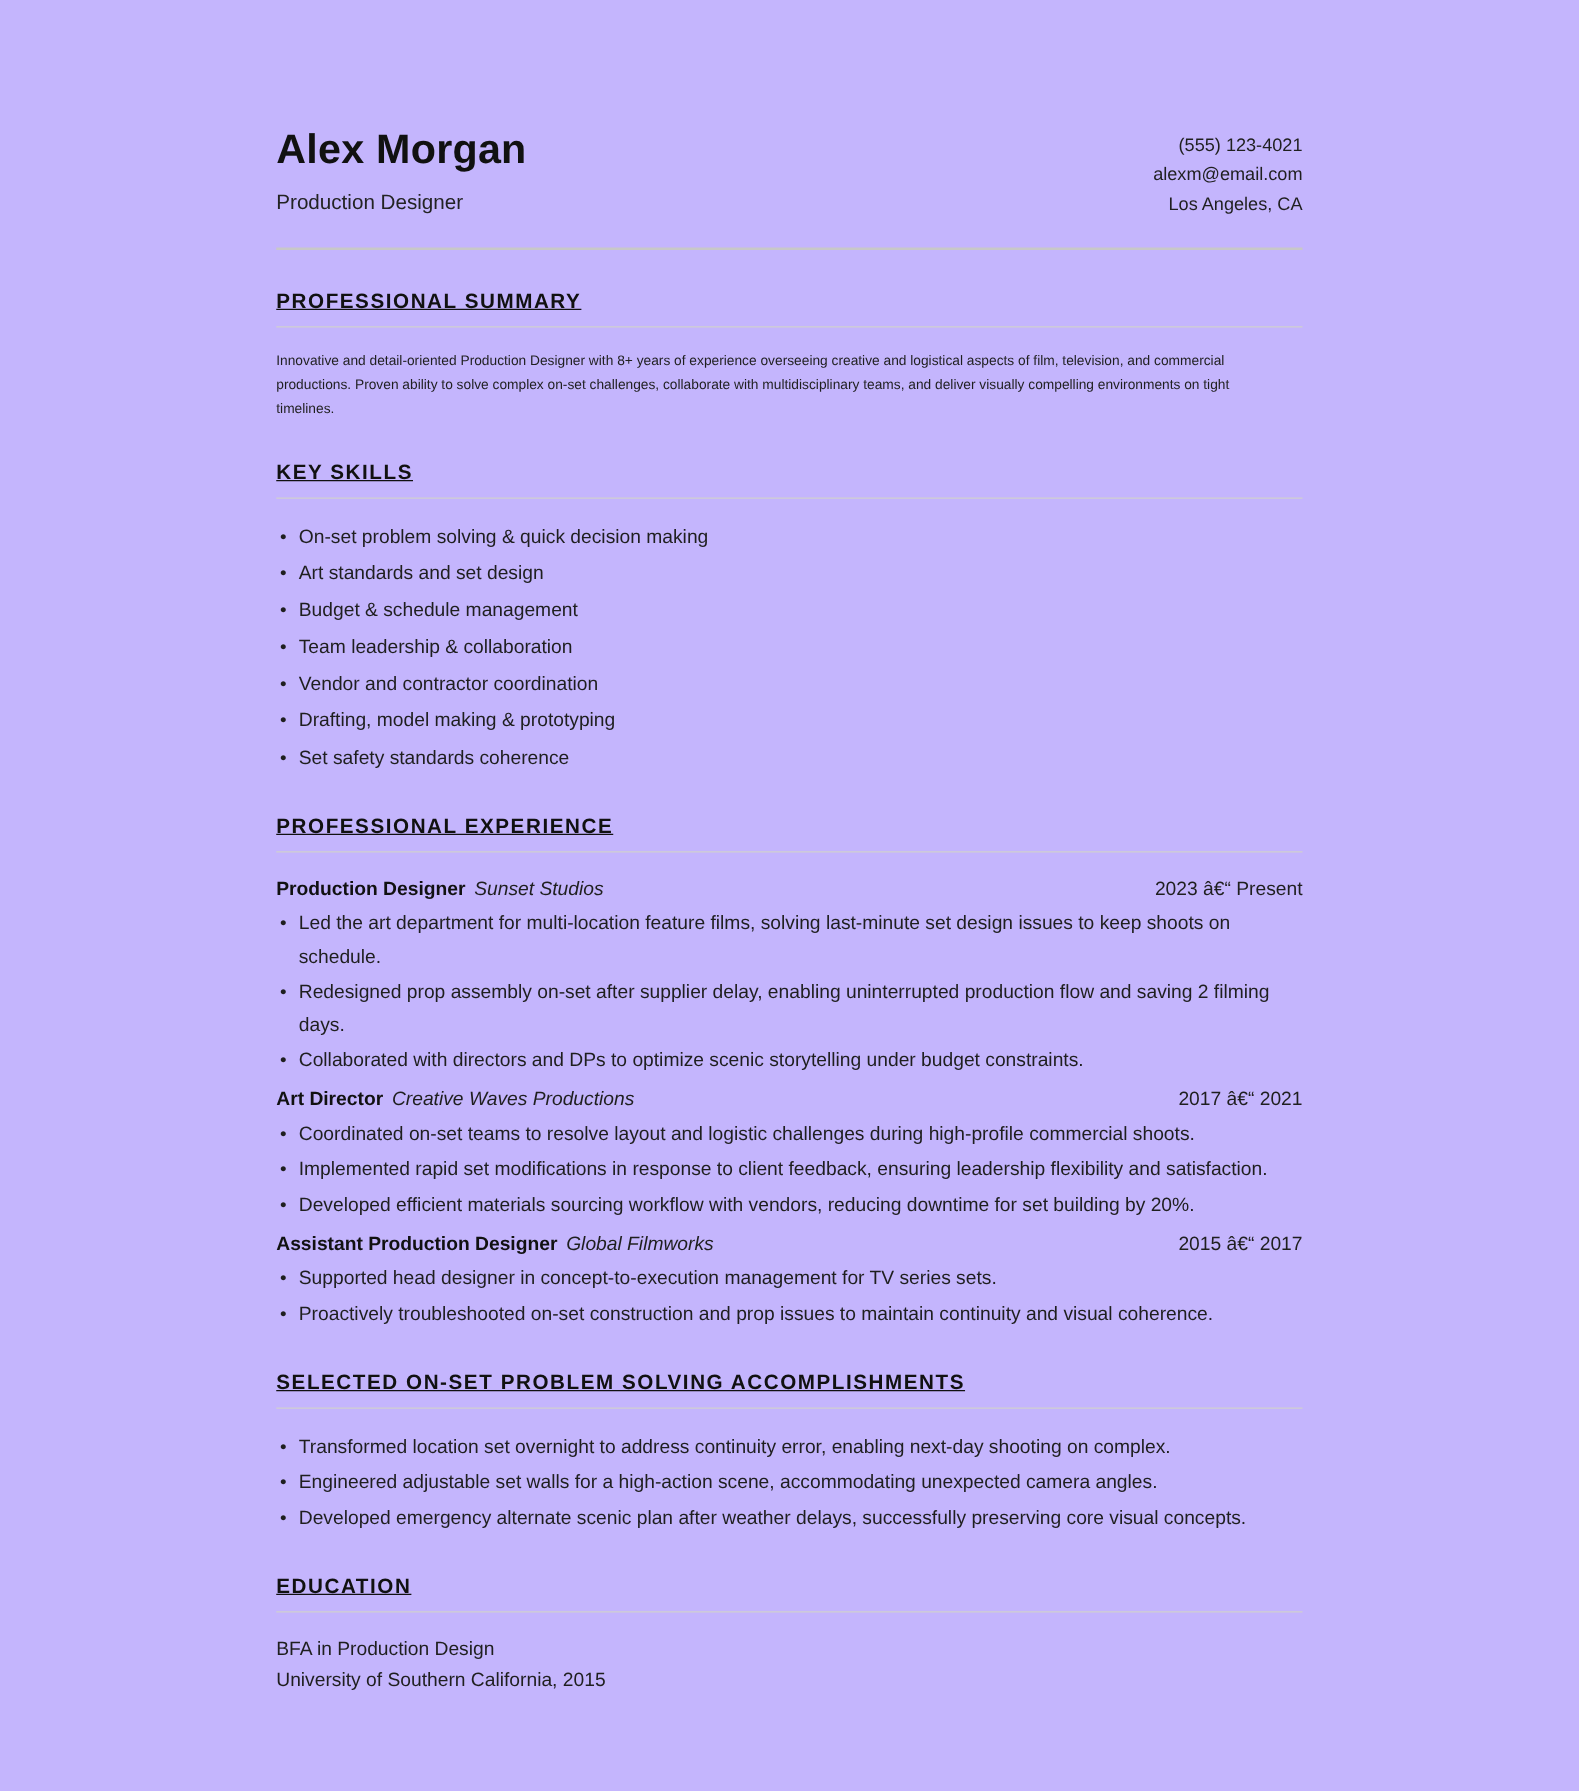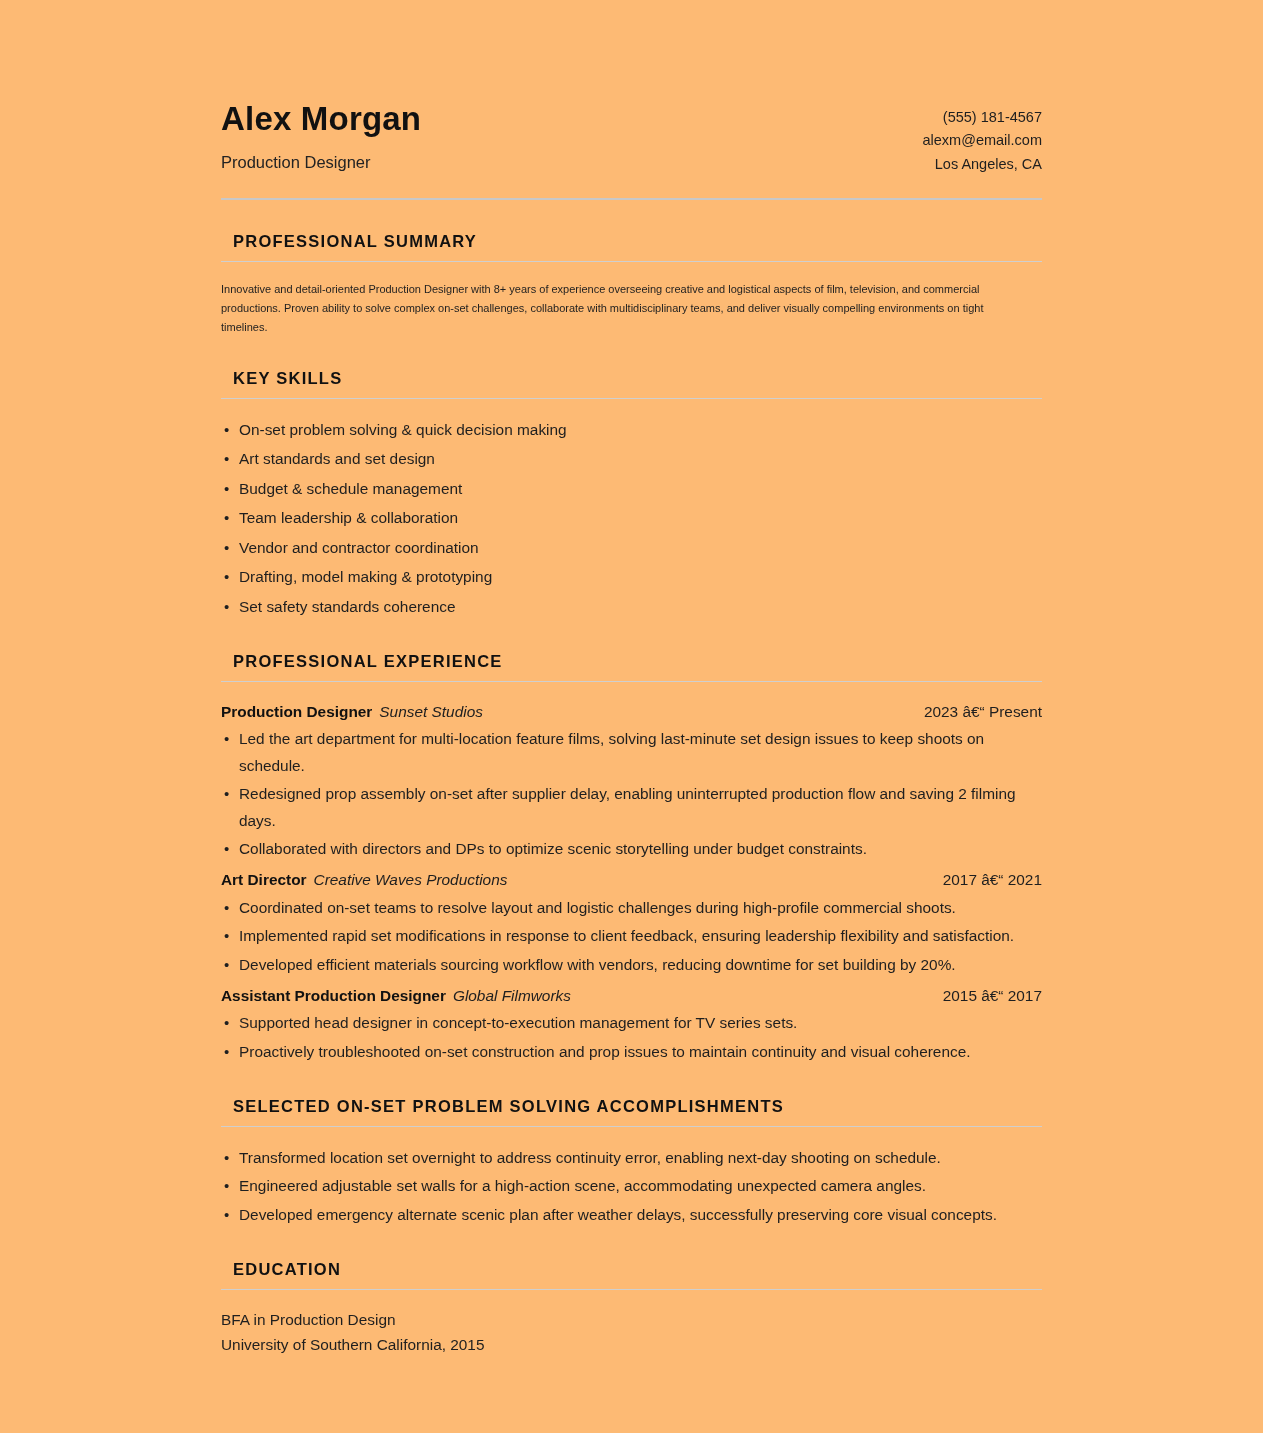--- a/index.html
+++ b/index.html
@@ -13,21 +13,21 @@
     font-family: "Liberation Sans", sans-serif;
     color: #1a1a1a;
     -webkit-font-smoothing: antialiased;
   }
 
   .page {
     box-sizing: border-box;
     width: 1263px;
     height: 1433px;
     padding: 100px 221px 0 221px;
-    background: #fdba74;
+    background: #c4b5fd;
   }
 
   
   .header {
     display: flex;
     align-items: flex-start;
     justify-content: space-between;
     padding-bottom: 22px;
     border-bottom: 2px solid #c8c8c8;
   }
@@ -59,22 +59,23 @@
   .contact div { white-space: nowrap; }
 
   
   .section { margin-top: 32px; }
   .section-title {
     font-size: 16.5px;
     font-weight: bold;
     letter-spacing: 1.25px;
     text-transform: uppercase;
     color: #111111;
-    margin: 0 0 9px 12px;
+    margin: 0 0 9px 0;
     line-height: 1.2;
+    text-decoration: underline;
   }
   .rule {
     height: 1px;
     background: #cfcfcf;
     width: 100%;
     margin-bottom: 18px;
   }
 
   .body-text {
     font-size: 11px;
@@ -152,21 +153,21 @@
 <body>
 
 <div class="page">
 
   <div class="header">
     <div class="header-left">
       <div class="name">Alex Morgan</div>
       <div class="role">Production Designer</div>
     </div>
     <div class="contact">
-      <div>(555) 181-4567</div>
+      <div>(555) 123-4021</div>
       <div>alexm@email.com</div>
       <div>Los Angeles, CA</div>
     </div>
   </div>
 
   <div class="section">
     <div class="section-title">PROFESSIONAL SUMMARY</div>
     <div class="rule"></div>
     <p class="body-text">Innovative and detail-oriented Production Designer with 8+ years of experience overseeing creative and logistical aspects of film, television, and commercial productions. Proven ability to solve complex on-set challenges, collaborate with multidisciplinary teams, and deliver visually compelling environments on tight timelines.</p>
   </div>
@@ -228,21 +229,21 @@
         <li>Supported head designer in concept-to-execution management for TV series sets.</li>
         <li>Proactively troubleshooted on-set construction and prop issues to maintain continuity and visual coherence.</li>
       </ul>
     </div>
   </div>
 
   <div class="section">
     <div class="section-title">SELECTED ON-SET PROBLEM SOLVING ACCOMPLISHMENTS</div>
     <div class="rule"></div>
     <ul class="bullets">
-      <li>Transformed location set overnight to address continuity error, enabling next-day shooting on schedule.</li>
+      <li>Transformed location set overnight to address continuity error, enabling next-day shooting on complex.</li>
       <li>Engineered adjustable set walls for a high-action scene, accommodating unexpected camera angles.</li>
       <li>Developed emergency alternate scenic plan after weather delays, successfully preserving core visual concepts.</li>
     </ul>
   </div>
 
   <div class="section">
     <div class="section-title">EDUCATION</div>
     <div class="rule"></div>
     <div class="edu-line">BFA in Production Design</div>
     <div class="edu-line">University of Southern California, 2015</div>

